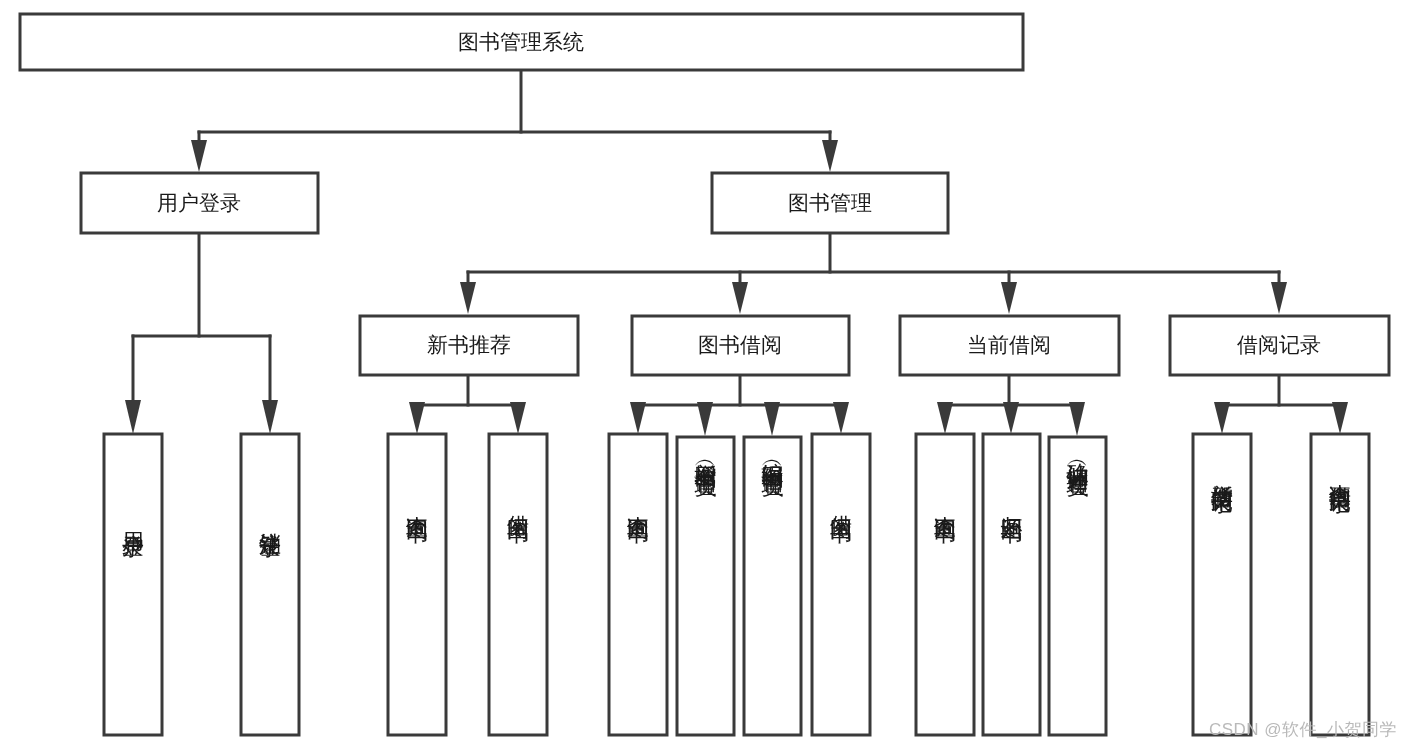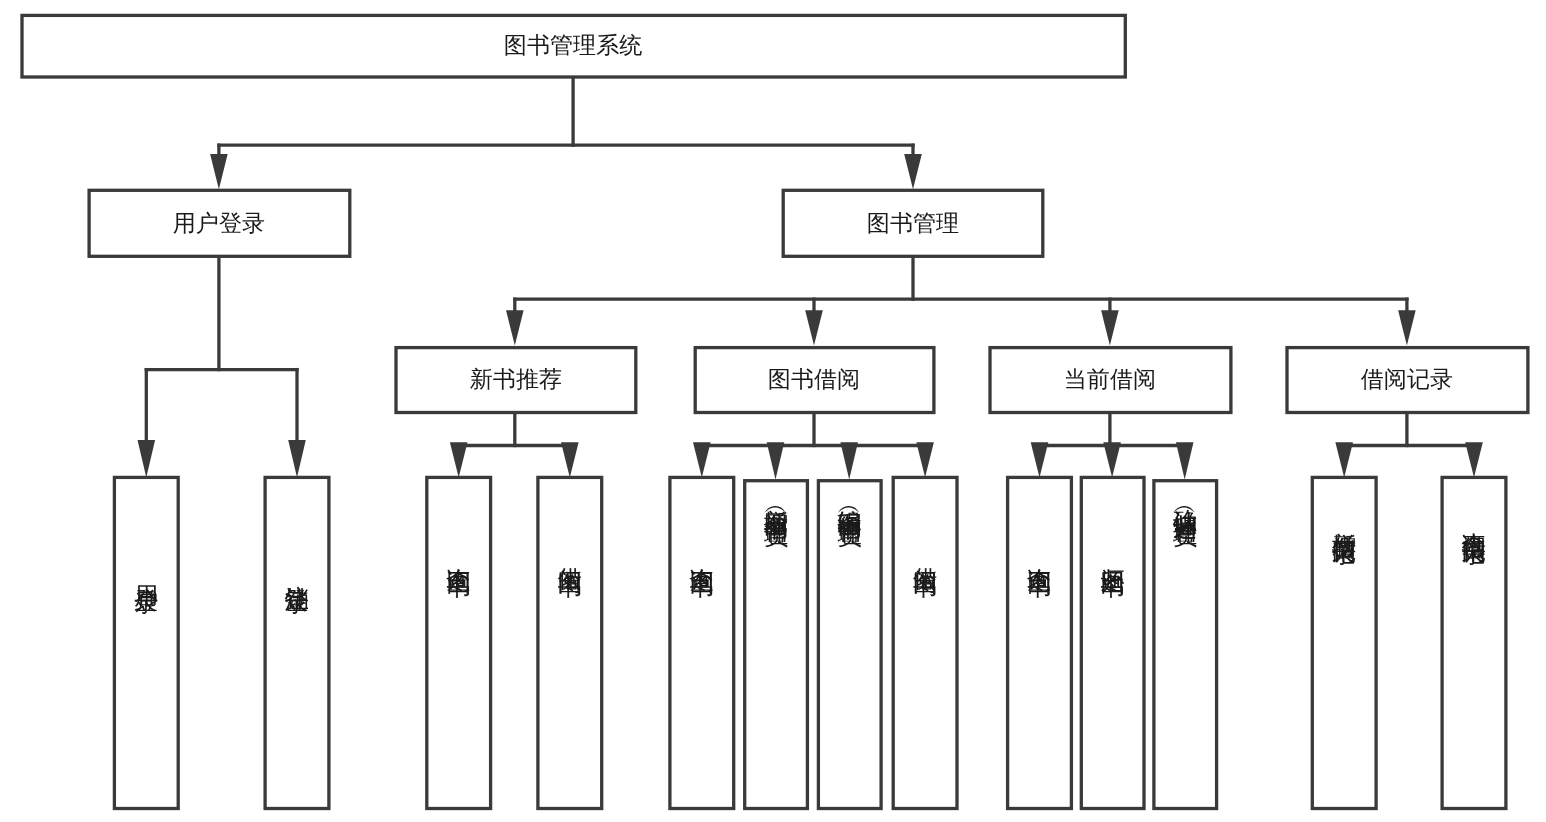--- a/index.html
+++ b/index.html
@@ -241,14 +241,15 @@
   </div>
 
   <div class="leaf-label-wrap" style="left:1193px; top:434px; width:58px; height:301px;">
     <span class="leaf-label" style="margin-top:32px;">新增借阅记录</span>
   </div>
 
   <div class="leaf-label-wrap" style="left:1311px; top:434px; width:58px; height:301px;">
     <span class="leaf-label" style="margin-top:32px;">查询借阅记录</span>
   </div>
 
+  <div class="watermark">CSDN @软件_小贺同学</div>
 
 </div>
 
 </body></html>

